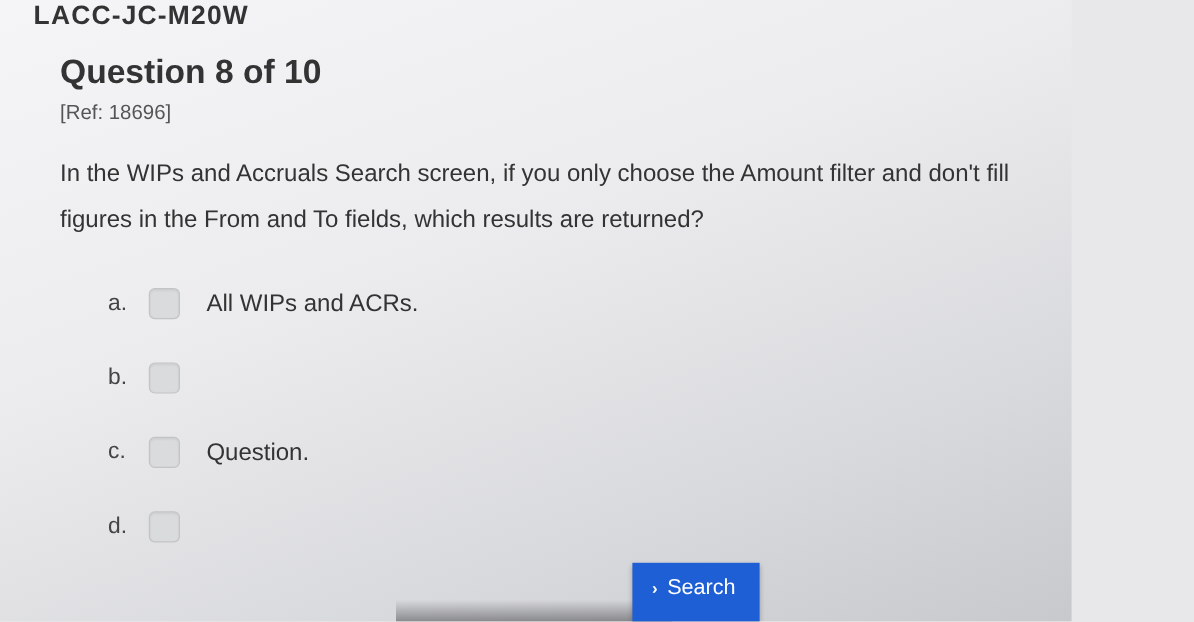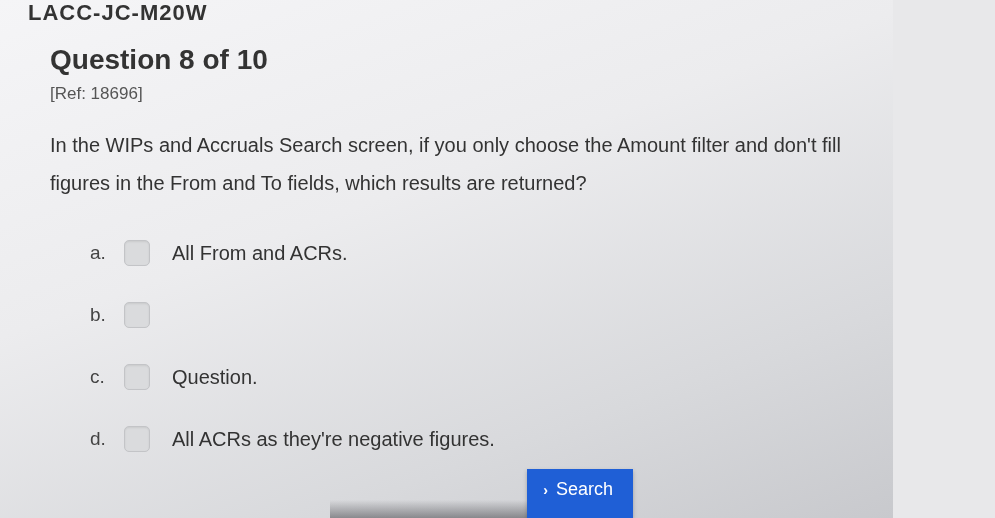--- a/index.html
+++ b/index.html
@@ -113,38 +113,37 @@
 
   <div class="ref">[Ref: 18696]</div>
 
   <div class="prompt">In the WIPs and Accruals Search screen, if you only choose the Amount filter and don't fill figures in the From and To fields, which results are returned?</div>
 
   <div class="options">
 
     <div class="option-row">
       <span class="opt-letter">a.</span>
       <span class="checkbox"></span>
-      <span class="opt-text">All From and ACRs.</span>
+      <span class="opt-text">All WIPs and ACRs.</span>
     </div>
 
     <div class="option-row">
       <span class="opt-letter">b.</span>
       <span class="checkbox"></span>
     </div>
 
     <div class="option-row">
       <span class="opt-letter">c.</span>
       <span class="checkbox"></span>
       <span class="opt-text">Question.</span>
     </div>
 
     <div class="option-row" style="margin-bottom:0;">
       <span class="opt-letter">d.</span>
       <span class="checkbox"></span>
-      <span class="opt-text">All ACRs as they're negative figures.</span>
     </div>
 
   </div>
 
   <div class="dark-hint"></div>
 
   <button class="reset-btn">
     <span class="chev">›</span>
     <span>Search</span>
   </button>

